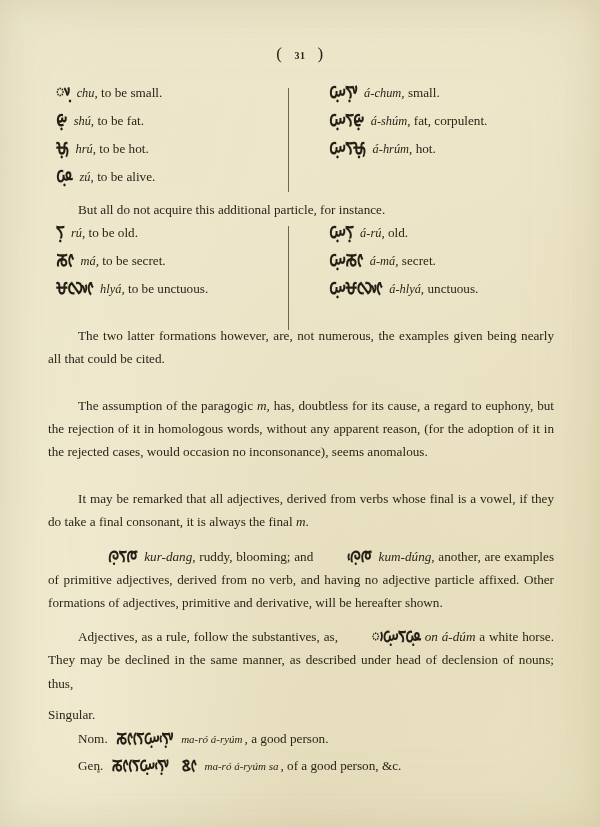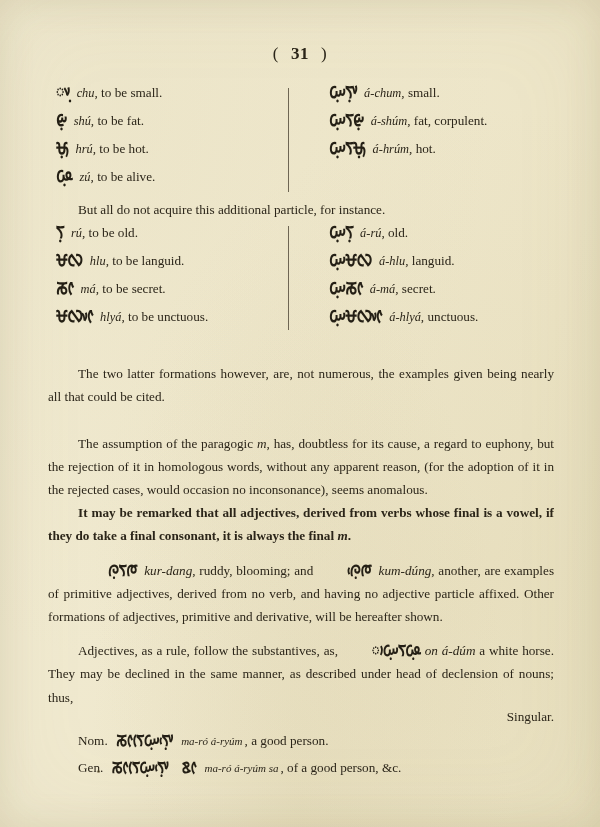--- a/index.html
+++ b/index.html
@@ -38,21 +38,21 @@
     left: 0;
     width: 600px;
     text-align: center;
     font-size: 16.5px;
     letter-spacing: 0.5px;
     color: #2a2418;
   }
   .page-head .pnum {
     font-weight: bold;
     margin: 0 12px;
-    font-size: 17px;
+    font-size: 10px;
   }
   .page-head .paren { font-size: 17px; }
 
   
   .body {
     position: absolute;
     left: 48px;
     top: 84px;
     width: 506px;
   }
@@ -130,22 +130,23 @@
     font-size: 15.5px;
     display: inline-block;
     transform: scaleY(1.2);
     letter-spacing: -0.5px;
     color: #241f15;
     vertical-align: baseline;
   }
 
   
   .sing-head {
-    text-align: right;
-    font-size: 13.2px;
+    text-align: left;
+    font-size: 13.2px;
+    margin-top: 12px;
     margin-bottom: 2px;
   }
   .decl-line {
     font-size: 13.2px;
     line-height: 26px;
     padding-left: 30px;
     white-space: nowrap;
   }
   .decl-line .case { }
   .decl-line .lep-inline { margin: 0 5px; }
@@ -229,30 +230,20 @@
         <div class="ex-cell left">
           <span class="lep">ᰛ᰷</span>
           <span class="gloss"><span class="rom">rú</span><span>, to be old.</span></span>
         </div>
         <div class="ex-cell right">
           <span class="lep">ᰠ᰷ᰛ᰷</span>
           <span class="gloss"><span class="rom">á-rú</span><span>, old.</span></span>
         </div>
       </div>
 
-      <div class="ex-row">
-        <div class="ex-cell left">
-          <span class="lep">ᰝᰜ</span>
-          <span class="gloss"><span class="rom">hlu</span><span>, to be languid.</span></span>
-        </div>
-        <div class="ex-cell right">
-          <span class="lep">ᰠ᰷ᰝᰜ</span>
-          <span class="gloss"><span class="rom">á-hlu</span><span>, languid.</span></span>
-        </div>
-      </div>
 
       <div class="ex-row">
         <div class="ex-cell left">
           <span class="lep">ᰕᰦ</span>
           <span class="gloss"><span class="rom">má</span><span>, to be secret.</span></span>
         </div>
         <div class="ex-cell right">
           <span class="lep">ᰠ᰷ᰕᰦ</span>
           <span class="gloss"><span class="rom">á-má</span><span>, secret.</span></span>
         </div>
@@ -263,25 +254,25 @@
           <span class="lep">ᰝᰜᰤᰦ</span>
           <span class="gloss"><span class="rom">hlyá</span><span>, to be unctuous.</span></span>
         </div>
         <div class="ex-cell right">
           <span class="lep">ᰠ᰷ᰝᰜᰤᰦ</span>
           <span class="gloss"><span class="rom">á-hlyá</span><span>, unctuous.</span></span>
         </div>
       </div>
     </div>
 
-    <p class="para indent" style="margin-top:26px;">The two latter formations however, are, not numerous, the examples given being nearly all that could be cited.</p>
+    <p class="para indent" style="margin-top:16px;">The two latter formations however, are, not numerous, the examples given being nearly all that could be cited.</p>
 
     <p class="para indent" style="margin-top:23px;"><span>The assumption of the paragogic </span><span class="it">m</span><span>, has, doubtless for its cause, a regard to euphony, but the rejection of it in homologous words, without any apparent reason, (for the adoption of it in the rejected cases, would occasion no inconsonance), seems anomalous.</span></p>
 
-    <p class="para indent" style="margin-top:0;font-weight:bold;"><span>It may be remarked that all adjectives, derived from verbs whose final is a vowel, if they do take a final consonant, it is always the final </span><span class="it">m</span><span>.</span></p>
+    <p class="para indent" style="margin-top:24px;"><span>It may be remarked that all adjectives, derived from verbs whose final is a vowel, if they do take a final consonant, it is always the final </span><span class="it">m</span><span>.</span></p>
 
     <p class="para indent" style="margin-top:11px;"><span class="lep-inline">ᰍ᰷ᰛᰈ</span>&nbsp;&nbsp;<span class="it">kur-dang</span><span>, ruddy, blooming; and </span><span class="lep-inline">ᰍ᰷ᰵᰈ</span>&nbsp;&nbsp;<span class="it">kum-dúng</span><span>, another, are examples of primitive adjectives, derived from no verb, and having no adjective particle affixed.  Other formations of adjectives, primitive and derivative, will be hereafter shown.</span></p>
 
     <p class="para indent" style="margin-top:11px;"><span>Adjectives, as a rule, follow the substantives, as, </span><span class="lep-inline">ᰥᰠ᰷ᰛᰘ᰷</span>&nbsp;<span class="it">on á-dúm</span><span> a white horse.  They may be declined in the same manner, as described under head of declension of nouns; thus,</span></p>
 
     <div class="sing-head">Singular.</div>
 
     <div class="decl-line">
       <span class="case">Nom.</span>
       <span class="lep-inline">ᰕᰦᰛᰨᰠ᰷ᰛᰤ᰷ᰵ</span>

